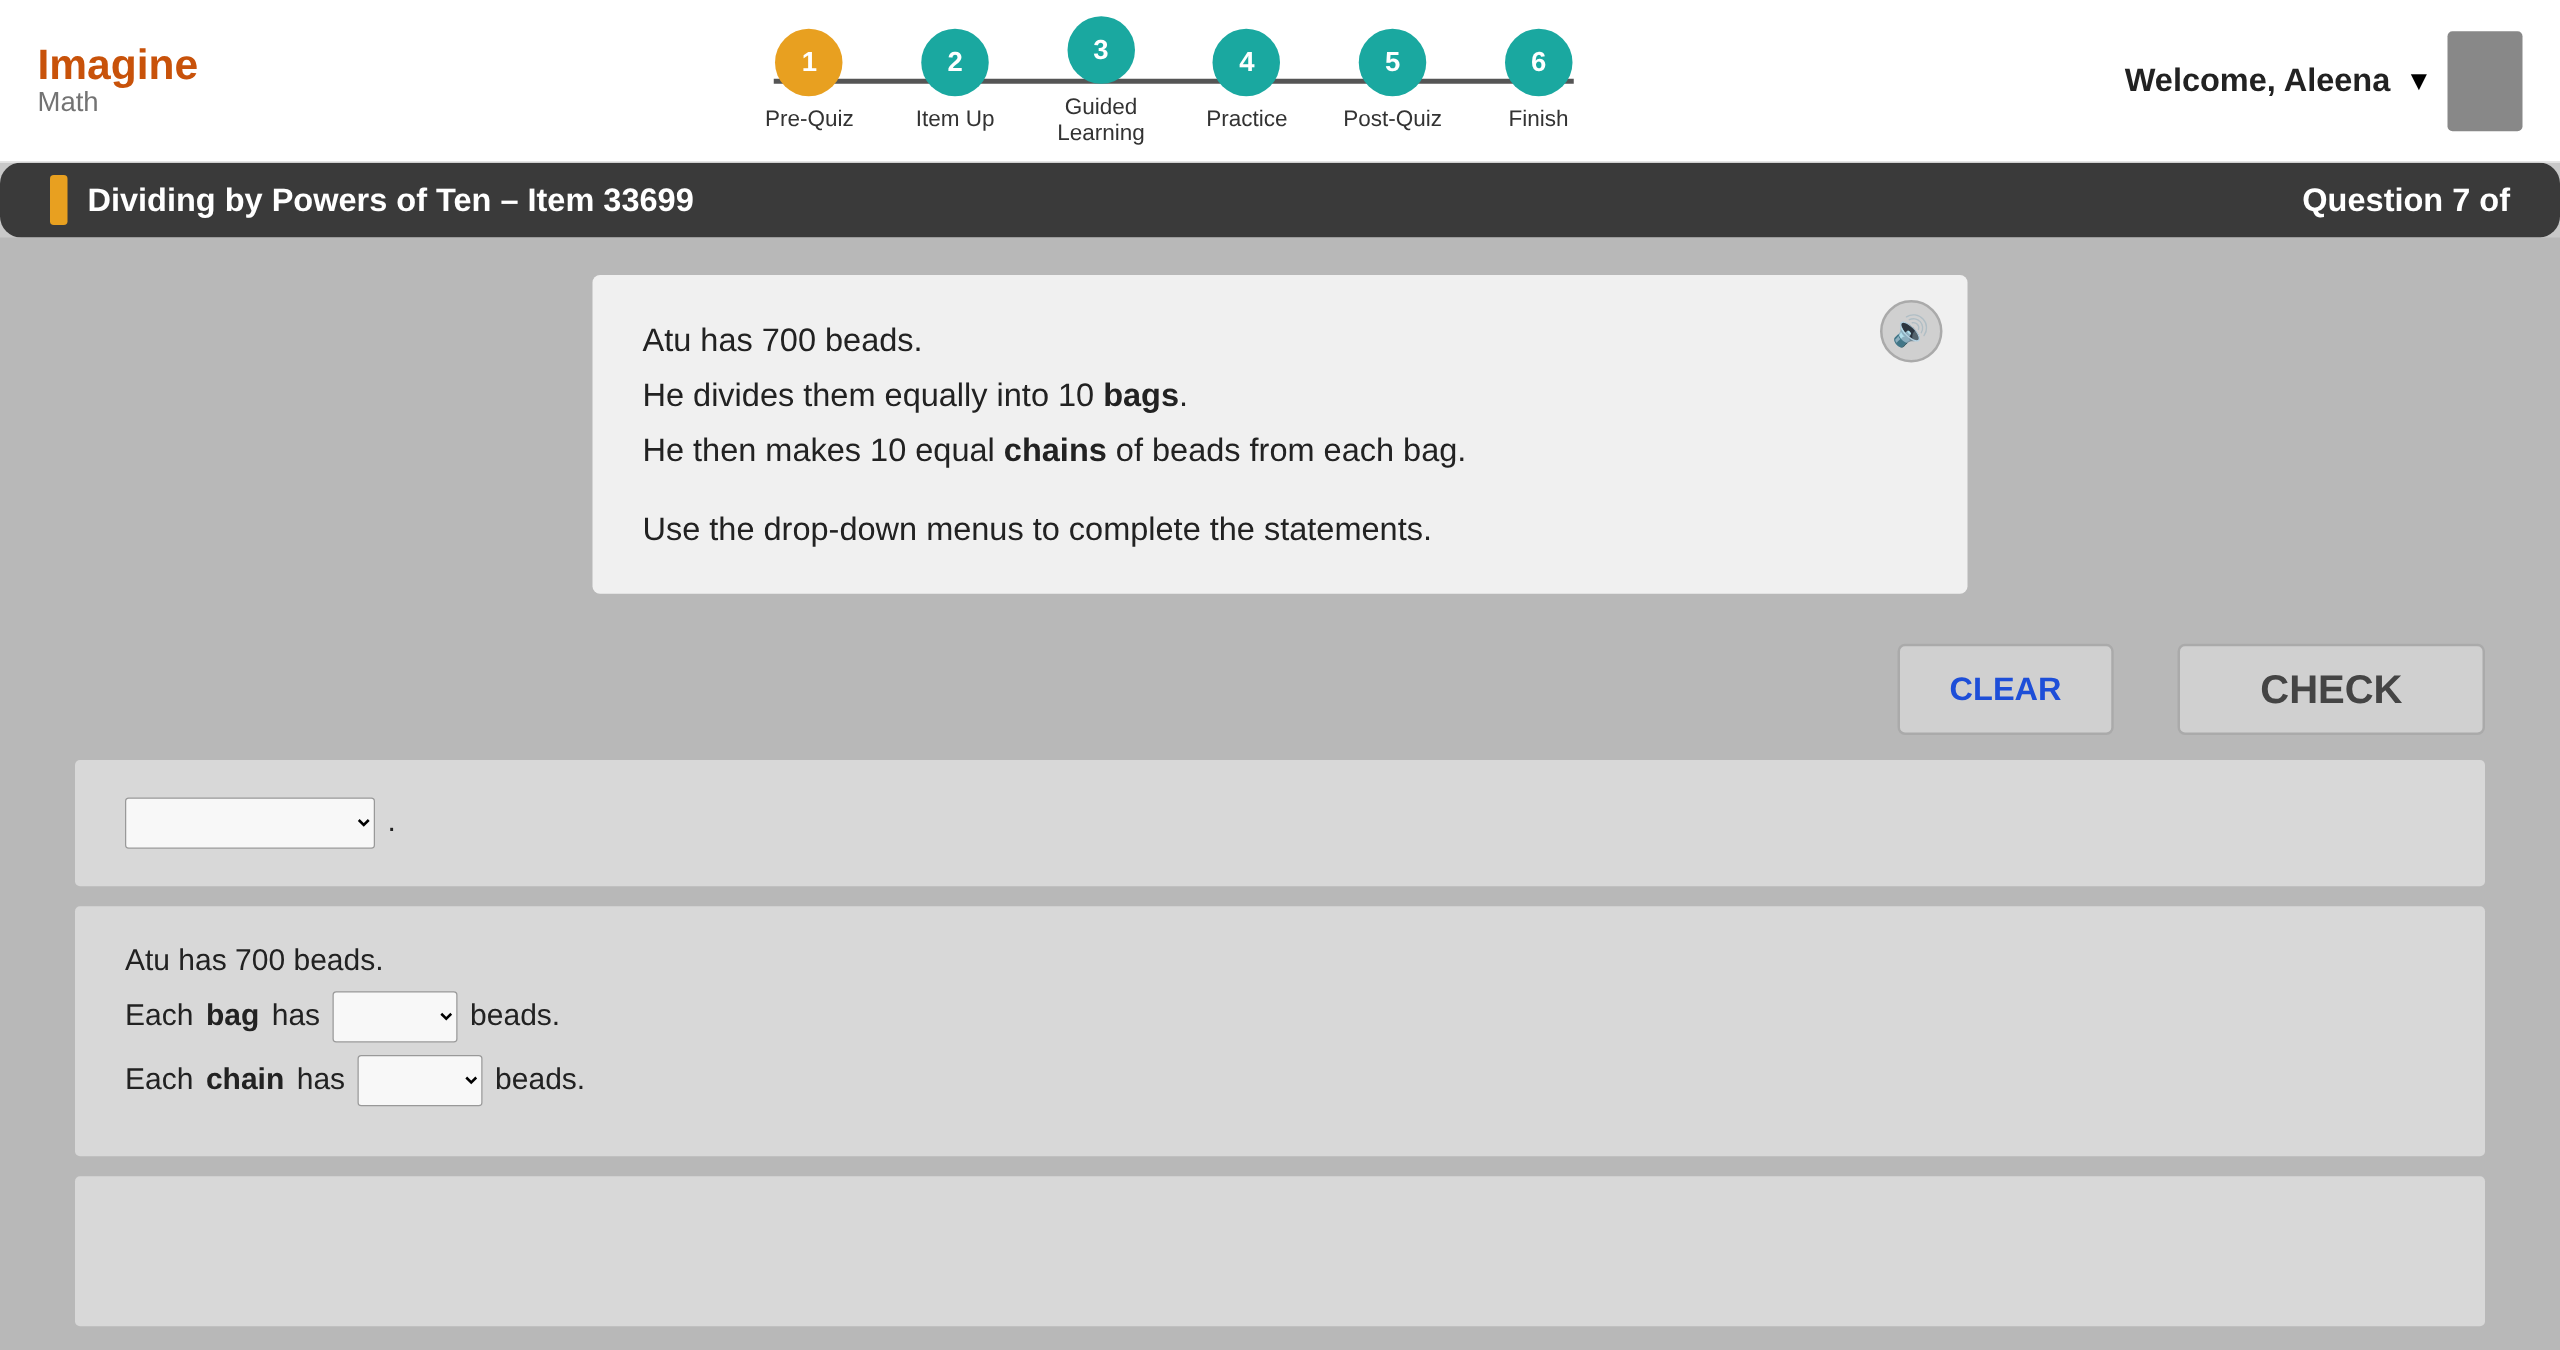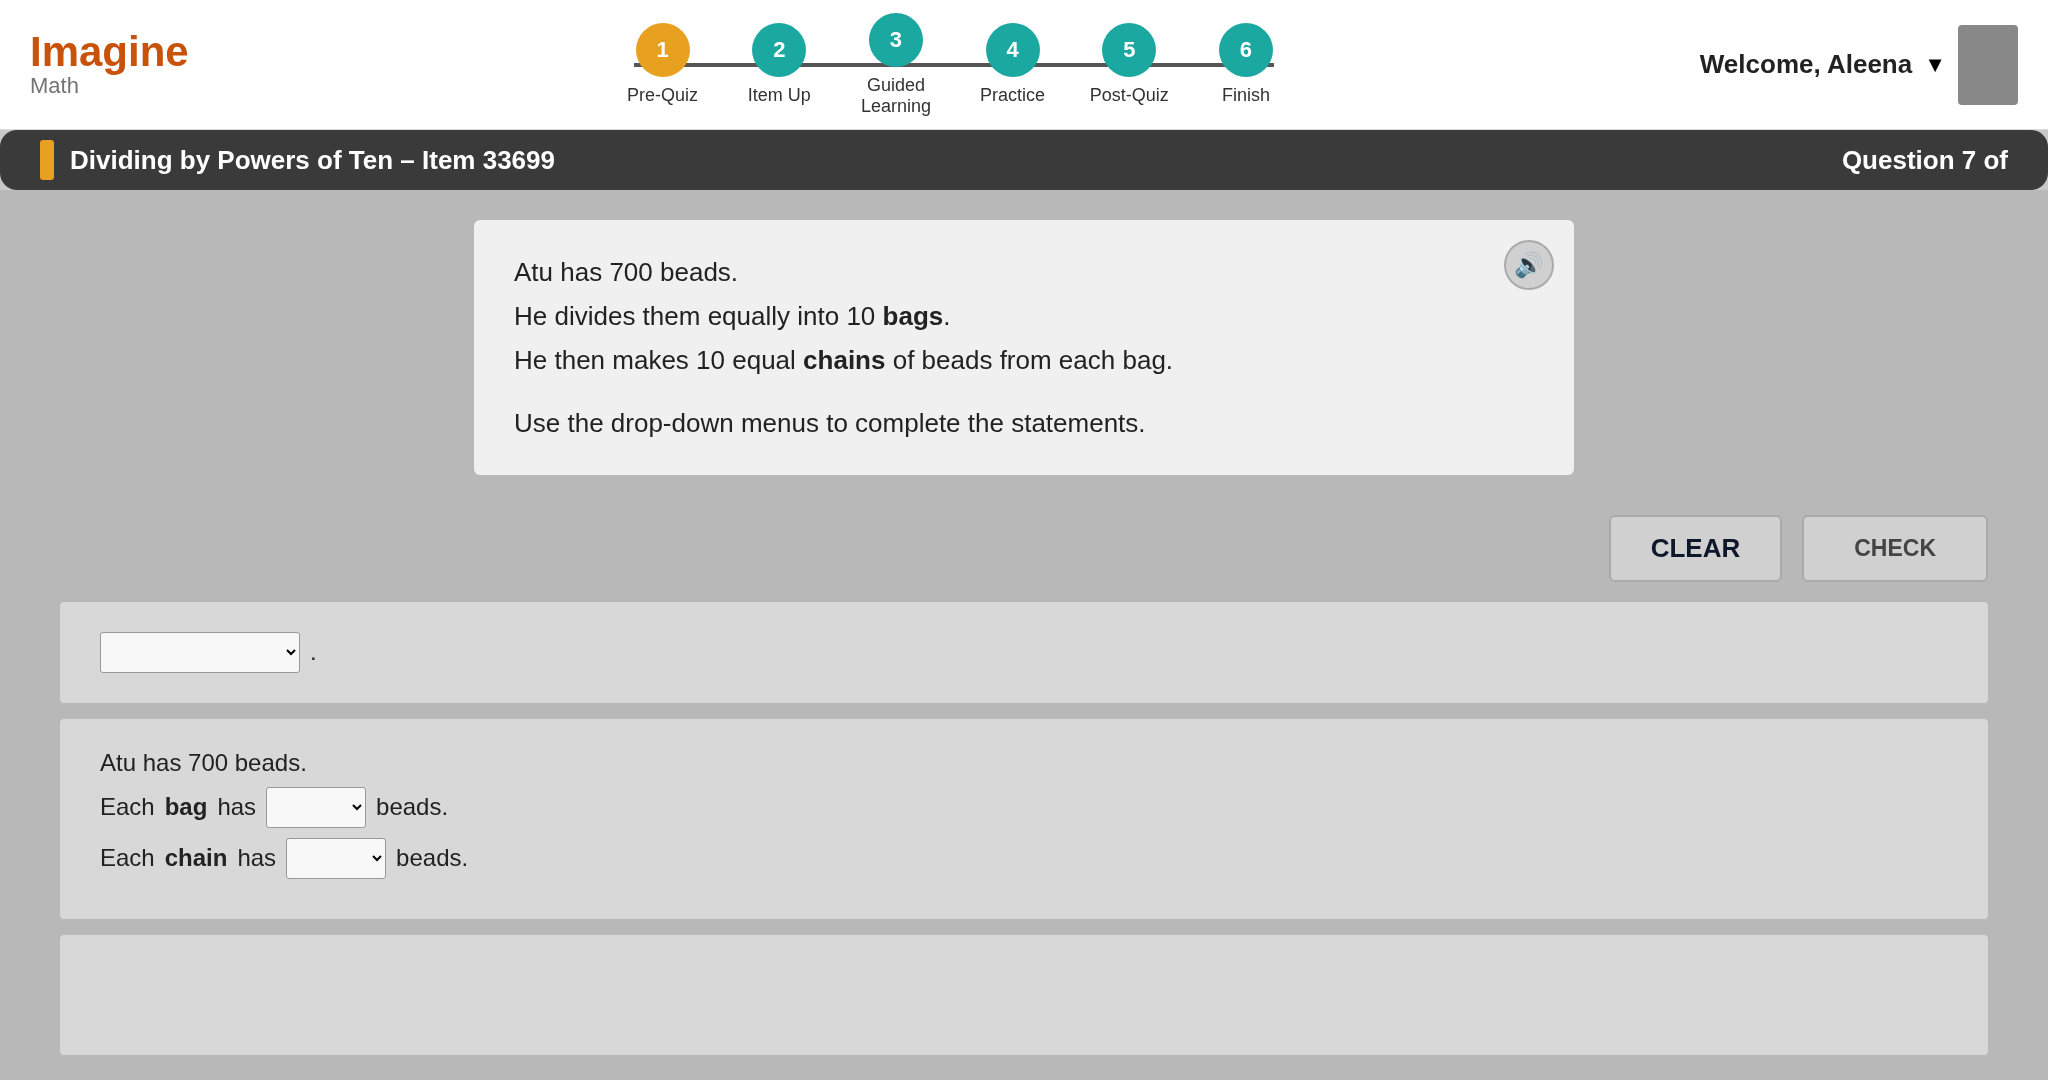--- a/index.html
+++ b/index.html
@@ -21,21 +21,21 @@
       border-bottom: 1px solid #ddd;
       position: relative;
     }
 
     .logo-area {
       display: flex;
       flex-direction: column;
       margin-right: 60px;
     }
     .logo-imagine {
-      font-size: 42px;
+      font-size: 34px;
       font-weight: bold;
       color: #c8520a;
       line-height: 1;
     }
     .logo-math {
       font-size: 22px;
       color: #737373;
     }
 
     
@@ -194,31 +194,32 @@
       padding-right: 0;
     }
     .btn-clear {
       background: #d0d0d0;
       border: 2px solid #aaa;
       border-radius: 6px;
       padding: 16px 40px;
       font-size: 26px;
       font-weight: bold;
       cursor: pointer;
-      color: #0f172a;
+      color: #1d4ed8;
     }
     .btn-check {
       background: #d0d0d0;
       border: 2px solid #aaa;
       border-radius: 6px;
-      padding: 16px 50px;
-      font-size: 23px;
+      padding: 16px 64px;
+      font-size: 32px;
       font-weight: bold;
       cursor: pointer;
       color: #444;
+      margin-left: 31px;
     }
 
     
     .answer-section {
       background: #d8d8d8;
       border-radius: 4px;
       padding: 30px 40px;
       margin-bottom: 16px;
     }
     .answer-row {

